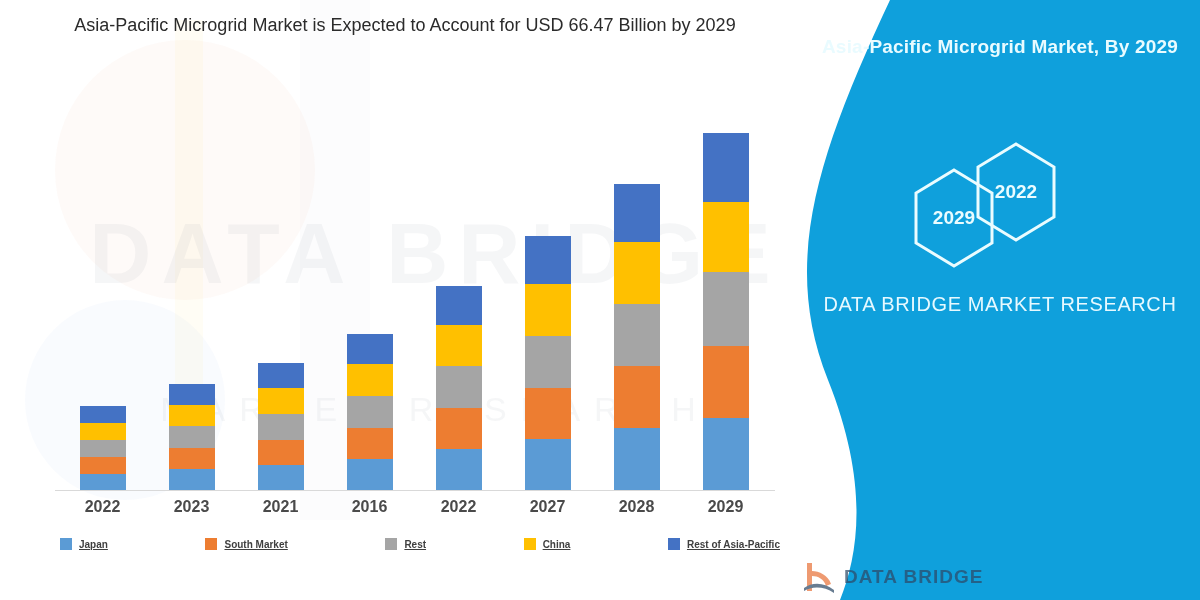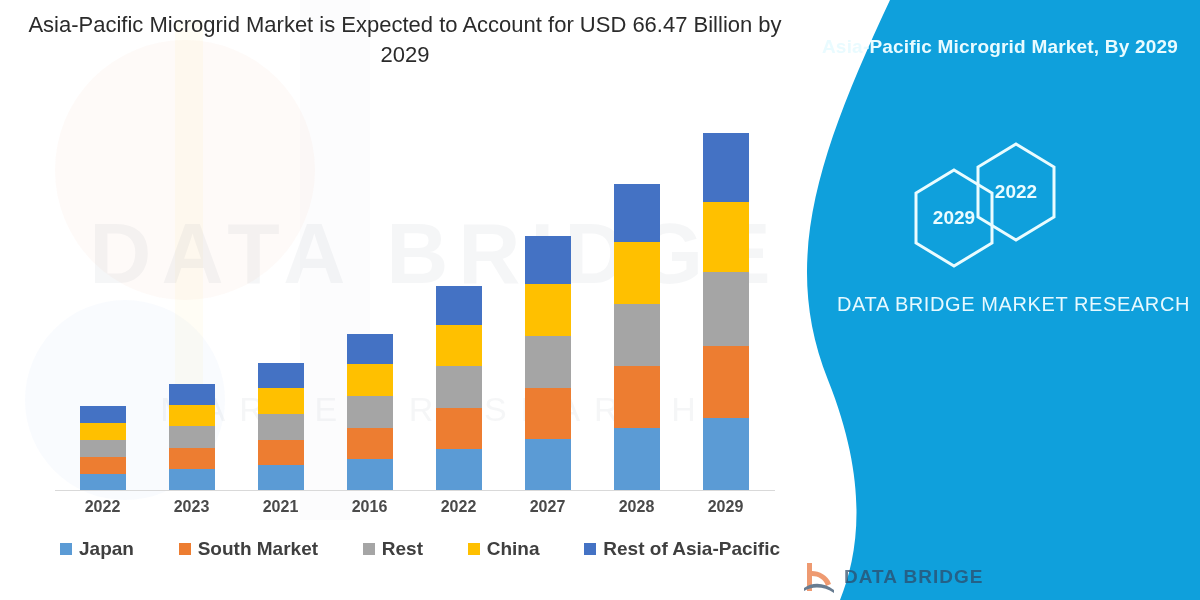--- a/index.html
+++ b/index.html
@@ -84,21 +84,21 @@
     font-weight: bold;
   }
   #hex-2029 { left: 18px; top: 26px; }
   #hex-2022 { left: 80px; top: 0px; }
 
   #brand-name {
     position: absolute;
     top: 245px;
     left: 30px;
     width: 380px;
-    text-align: right;
+    text-align: center;
     color: #e6f9ff;
     font-size: 20px;
     line-height: 28px;
     letter-spacing: .6px;
   }
 
   
   #panel-logo {
     position: absolute;
     left: 22px;
@@ -174,21 +174,21 @@
   }
 
   
   #chart-title {
     position: absolute;
     top: 10px;
     left: 20px;
     width: 770px;
     text-align: center;
     color: #2b2b2b;
-    font-size: 22px;
+    font-size: 18px;
     line-height: 30px;
     z-index: 4;
   }
 
   
   #chart-area {
     position: absolute;
     left: 0;
     top: 0;
     width: 870px;
@@ -261,24 +261,25 @@
     display: flex;
     align-items: center;
     gap: 7px;
   }
   .legend-swatch {
     width: 12px;
     height: 12px;
     flex: none;
   }
   .legend-label {
-    font-size: 19px;
+    font-size: 10px;
     font-weight: bold;
     color: #3f3f3f;
     white-space: nowrap;
+    text-decoration: underline;
   }
 </style>
 </head>
 <body>
 
 <div id="stage">
 
   <div id="watermark">
     <div id="wm-circle-a"></div>
     <div id="wm-circle-b"></div>

